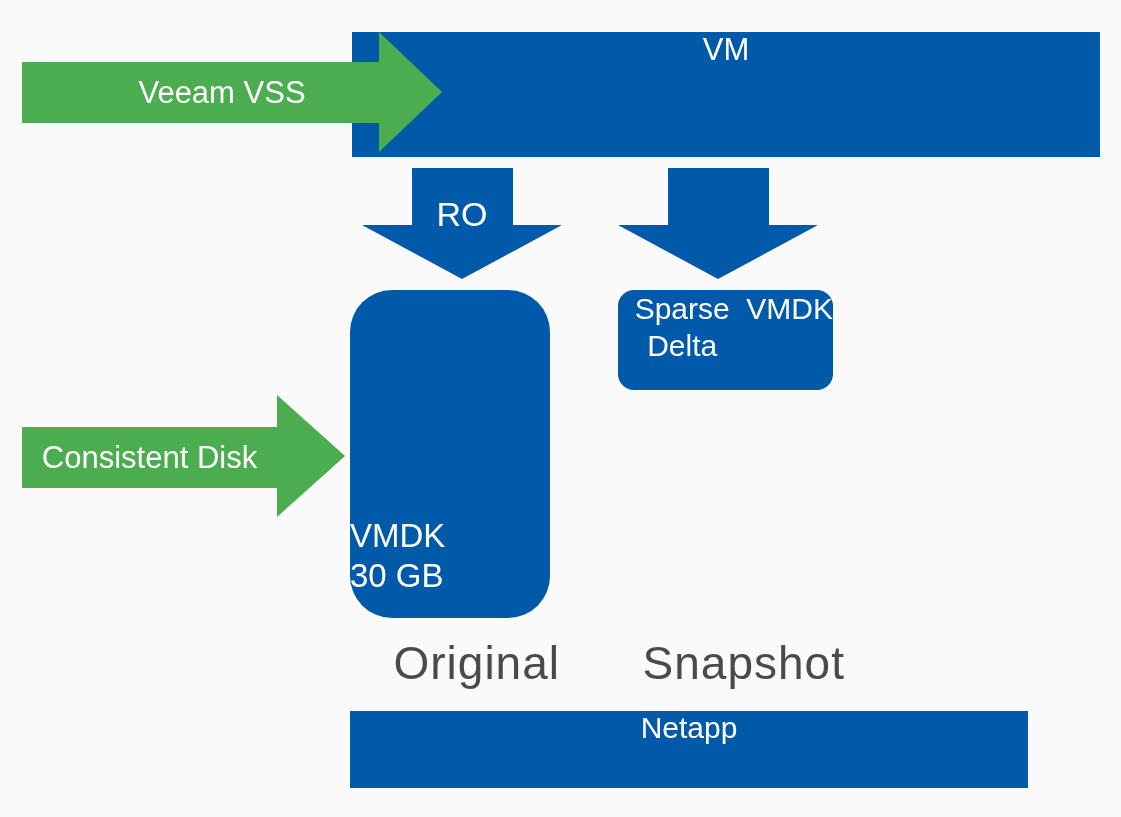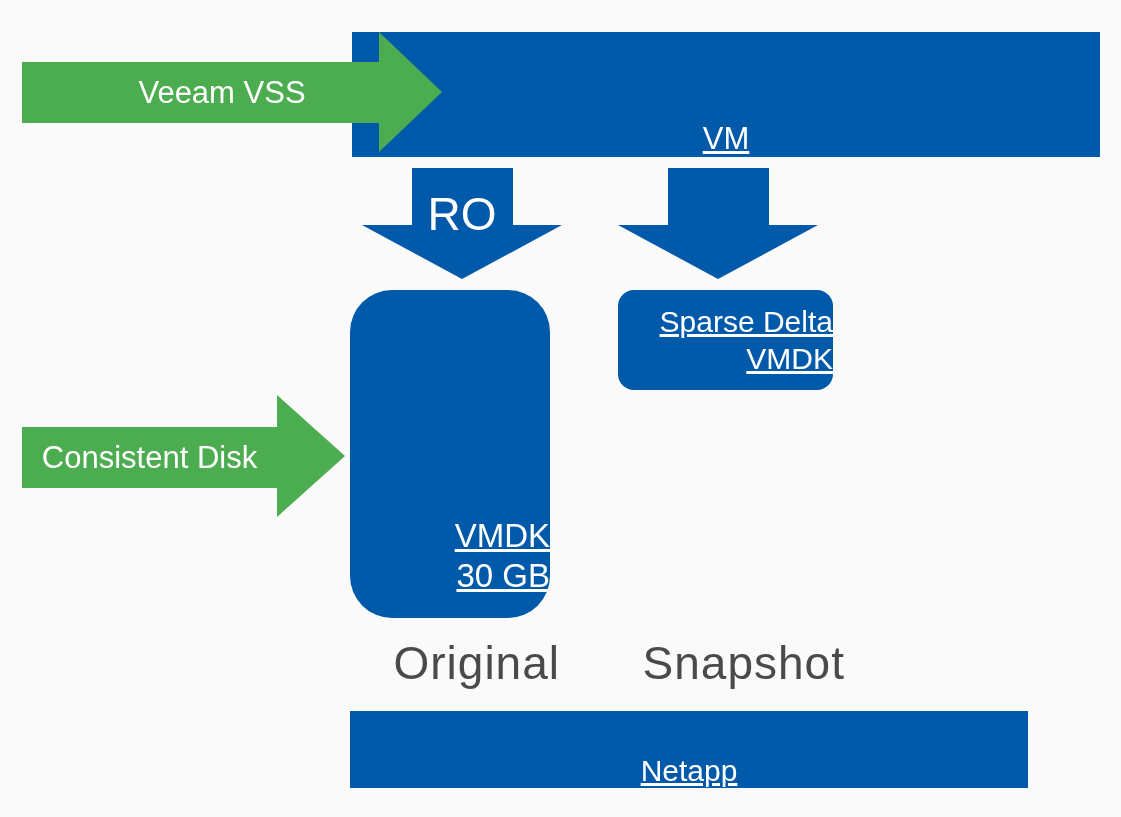--- a/index.html
+++ b/index.html
@@ -15,23 +15,22 @@
     width: 1121px;
     height: 817px;
     background: var(--bg, #fafafa);
     overflow: hidden;
   }
   .blue-rect {
     position: absolute;
     background: var(--blue, #005aa9);
     color: var(--white-text, #ffffff);
     display: flex;
-    align-items: flex-end;
+    align-items: flex-start;
     justify-content: center;
-    text-decoration: underline;
   }
   .vm-bar {
     left: 352px; top: 32px; width: 748px; height: 125px;
     font-size: 31px;
     z-index: 1;
   }
   .netapp-bar {
     left: 350px; top: 711px; width: 678px; height: 77px;
     font-size: 30px;
   }
@@ -43,21 +42,21 @@
     padding-bottom: 22px;
     box-sizing: border-box;
     font-size: 33px;
     line-height: 40px;
     text-align: center;
     z-index: 2;
   }
   .sparse-box {
     left: 618px; top: 290px; width: 215px; height: 100px;
     border-radius: 16px;
-    flex-direction: column;
+    flex-direction: row;
     font-size: 30px;
     line-height: 37px;
     text-align: center;
     z-index: 2;
   }
   
   .green-arrow {
     position: absolute;
     z-index: 3;
   }
@@ -119,21 +118,21 @@
     border-left: 100px solid transparent;
     border-right: 100px solid transparent;
     border-top: 54px solid var(--blue, #005aa9);
   }
   .da-label {
     position: absolute;
     top: 29px; left: 0;
     width: 100%;
     text-align: center;
     color: var(--white-text, #ffffff);
-    font-size: 46px;
+    font-size: 34px;
     line-height: 34px;
   }
   .ro-arrow { left: 362px; top: 168px; }
   .rw-arrow { left: 618px; top: 168px; }
 
   
   .col-label {
     position: absolute;
     top: 636px;
     height: 52px;

